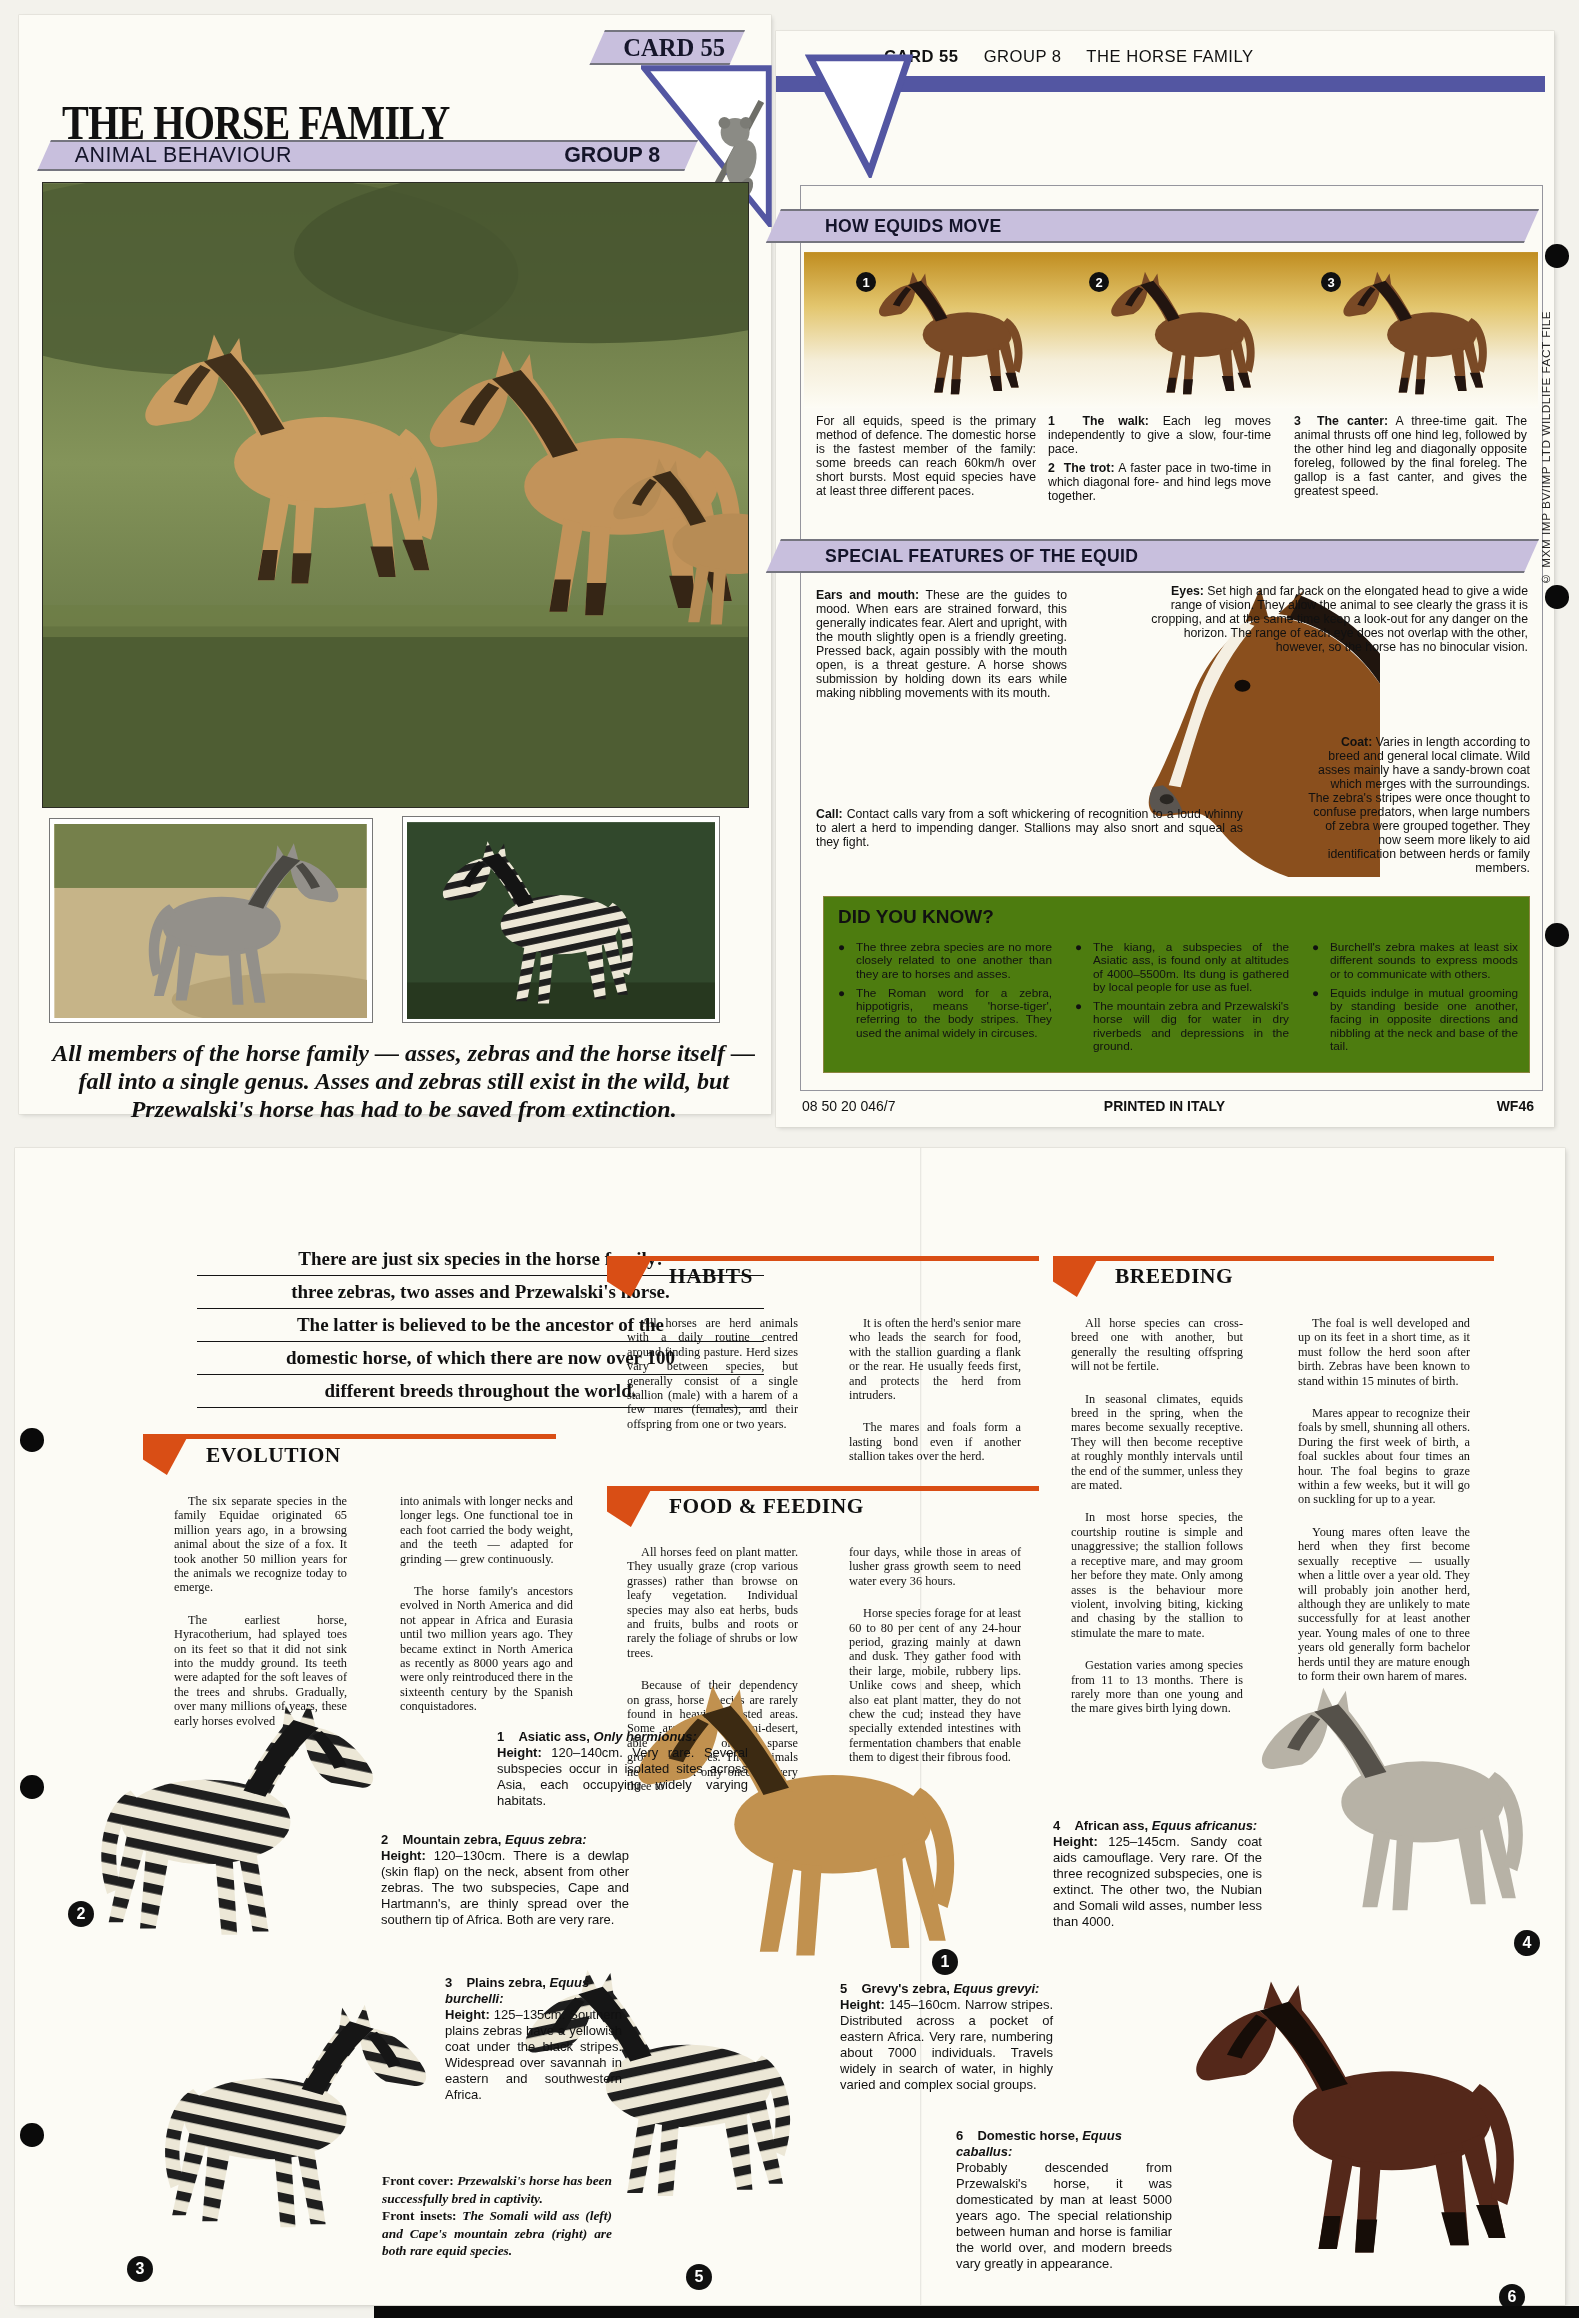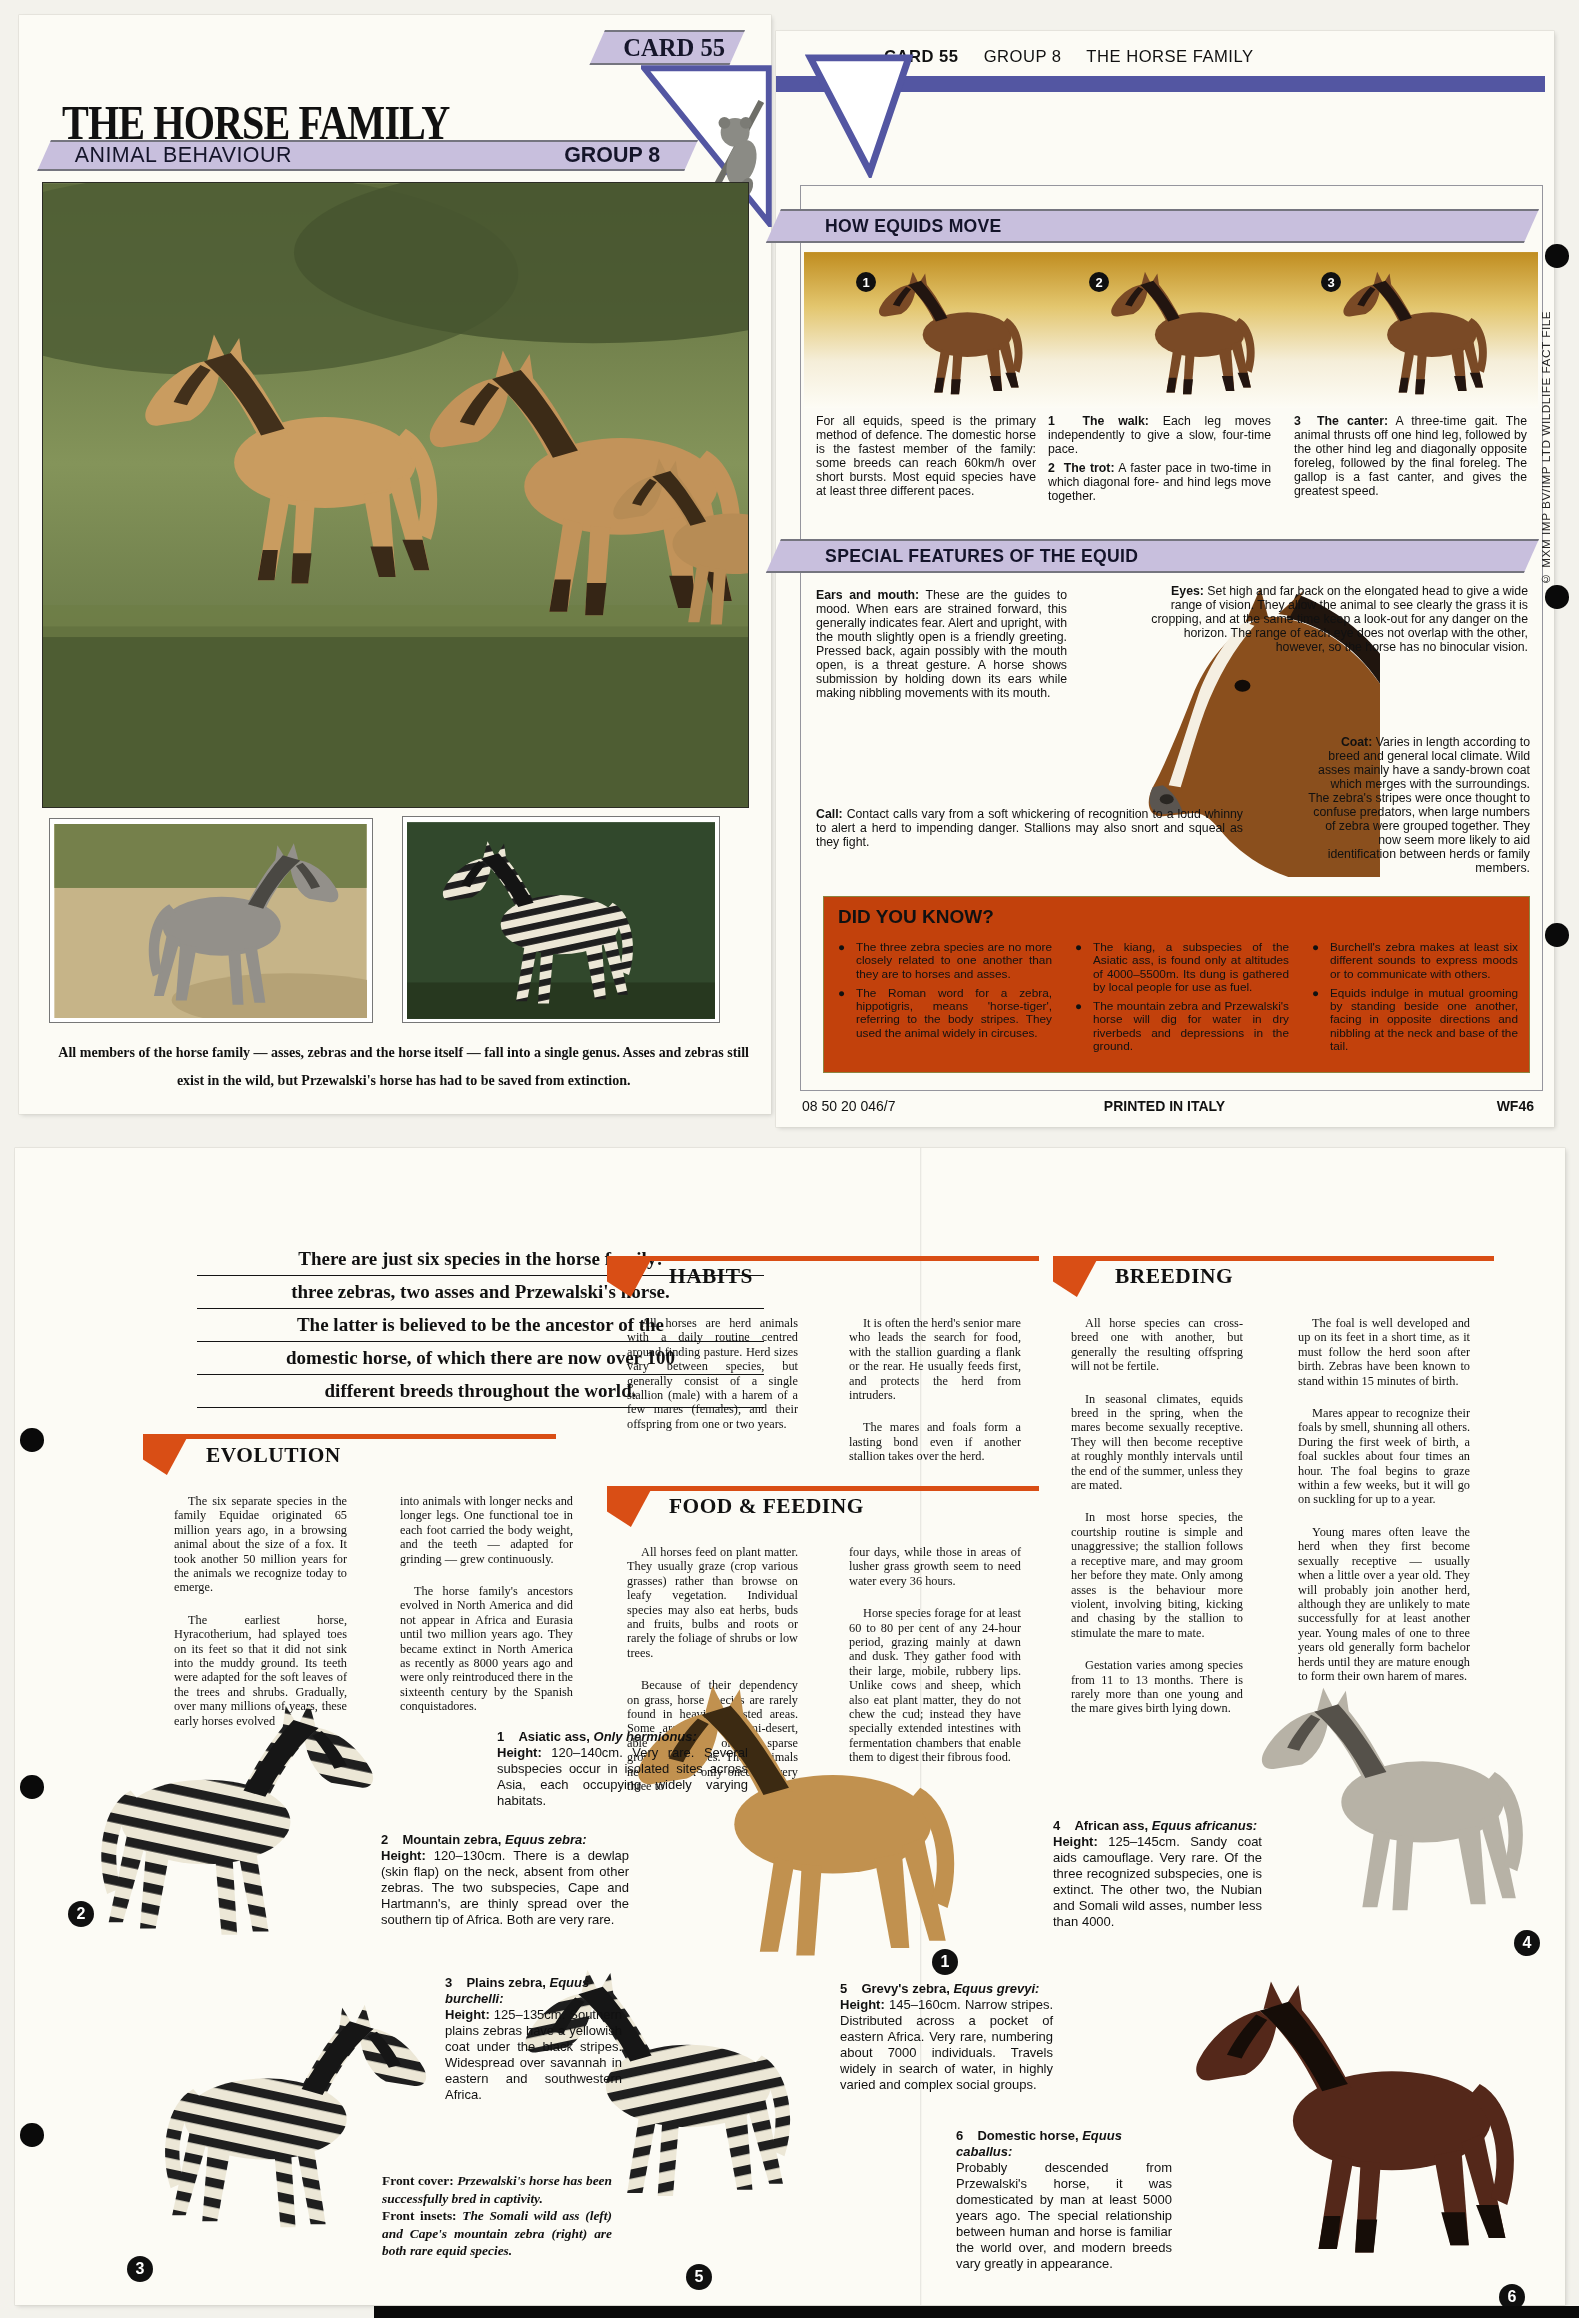--- a/index.html
+++ b/index.html
@@ -159,21 +159,21 @@
       <svg width="308" height="197" viewBox="0 0 576 368">
         <rect width="576" height="368" fill="#31482c"></rect>
         <rect y="300" width="576" height="68" fill="#27381f"></rect>
         <g transform="translate(40,40) scale(2.05)">
           <use href="#hBody" fill="url(#zstr)"></use>
             <use href="#hMane" fill="#141414"></use>
         </g>
       </svg>
     </div>
 
-    <div class="abs serif center" style="left:28px;top:1024px;width:714px;font-size:14px;line-height:28px;font-weight:bold;">All members of the horse family — asses, zebras and the horse itself — fall into a single genus. Asses and zebras still exist in the wild, but Przewalski's horse has had to be saved from extinction.</div>
+    <div class="abs serif center" style="left:28px;top:1024px;width:714px;font-size:24px;line-height:28px;font-weight:bold;font-style:italic;">All members of the horse family — asses, zebras and the horse itself — fall into a single genus. Asses and zebras still exist in the wild, but Przewalski's horse has had to be saved from extinction.</div>
   </div>
 
   <div class="page" style="left:776px;top:31px;width:778px;height:1096px;">
     <div class="abs" style="left:108px;top:16px;font-size:16.6px;letter-spacing:0.5px;">
       <span style="font-weight:bold;margin-right:20px;">CARD 55</span>
       <span style="margin-right:20px;">GROUP 8</span>
       <span>THE HORSE FAMILY</span>
     </div>
 
     <div class="abs" style="left:0;top:45px;width:769px;height:16px;background:#5356a2;"></div>
@@ -253,21 +253,21 @@
     <div class="abs kf right" style="left:369px;top:553px;width:383px;">
       <p><b>Eyes:</b> <span>Set high and far back on the elongated head to give a wide range of vision. They allow the animal to see clearly the grass it is cropping, and at the same time keep a look-out for any danger on the horizon. The range of each eye does not overlap with the other, however, so the horse has no binocular vision.</span></p>
     </div>
     <div class="abs kf right" style="left:531px;top:704px;width:223px;">
       <p><b>Coat:</b> <span>Varies in length according to breed and general local climate. Wild asses mainly have a sandy-brown coat which merges with the surroundings. The zebra's stripes were once thought to confuse predators, when large numbers of zebra were grouped together. They now seem more likely to aid identification between herds or family members.</span></p>
     </div>
     <div class="abs kf just" style="left:40px;top:776px;width:427px;">
       <p><b>Call:</b> <span>Contact calls vary from a soft whickering of recognition to a loud whinny to alert a herd to impending danger. Stallions may also snort and squeal as they fight.</span></p>
     </div>
 
-    <div class="abs" style="left:47px;top:865px;width:707px;height:177px;background:#c2410c;border:1.6px solid #8c8440;box-sizing:border-box;">
+    <div class="abs" style="left:47px;top:865px;width:707px;height:177px;background:#4d7c0f;border:1.6px solid #8c8440;box-sizing:border-box;">
       <div style="position:absolute;left:14px;top:8.5px;font-size:19px;font-weight:bold;">DID YOU KNOW?</div>
       <div class="abs kf just" style="left:14px;top:44px;width:214px;font-size:11.8px;line-height:13.4px;">
         <p class="dyk-b"><span>The three zebra species are no more closely related to one another than they are to horses and asses.</span></p>
         <p class="dyk-b"><span>The Roman word for a zebra, hippotigris, means 'horse-tiger', referring to the body stripes. They used the animal widely in circuses.</span></p>
       </div>
       <div class="abs kf just" style="left:251px;top:44px;width:214px;font-size:11.8px;line-height:13.4px;">
         <p class="dyk-b"><span>The kiang, a subspecies of the Asiatic ass, is found only at altitudes of 4000–5500m. Its dung is gathered by local people for use as fuel.</span></p>
         <p class="dyk-b"><span>The mountain zebra and Przewalski's horse will dig for water in dry riverbeds and depressions in the ground.</span></p>
       </div>
       <div class="abs kf just" style="left:488px;top:44px;width:206px;font-size:11.8px;line-height:13.4px;">

